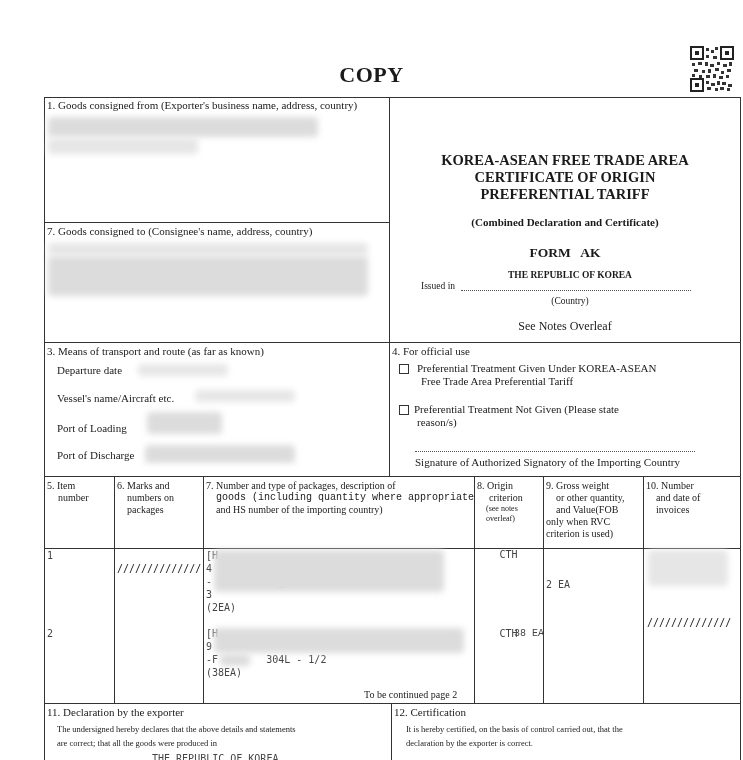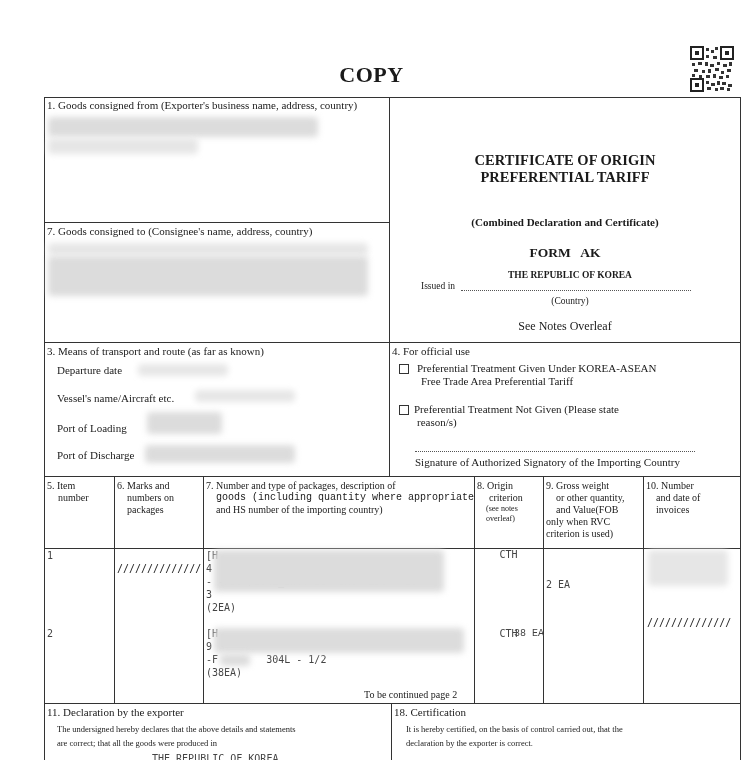--- a/index.html
+++ b/index.html
@@ -96,20 +96,21 @@
   <div class="blur l" style="left:48px; top:138px; width:150px; height:16px;"></div>
 </div>
 
 <div class="abs lbl" style="left:47px; top:225px;">7. Goods consigned to (Consignee's name, address, country)</div>
 <div>
   <div class="blur l" style="left:48px; top:243px; width:320px; height:12px;"></div>
   <div class="blur" style="left:48px; top:256px; width:320px; height:40px;"></div>
 </div>
 
 <div class="abs center bold" style="left:390px; top:152px; width:350px; font-size:14.5px; line-height:17px;">
+  <div>KOREA-ASEAN FREE TRADE AREA</div>
   <div>CERTIFICATE OF ORIGIN</div>
   <div>PREFERENTIAL TARIFF</div>
 </div>
 <div class="abs center bold" style="left:390px; top:216px; width:350px; font-size:11px;">(Combined Declaration and Certificate)</div>
 <div class="abs center bold" style="left:390px; top:245px; width:350px; font-size:13.5px; white-space:pre;">FORM   AK</div>
 <div class="abs center bold" style="left:400px; top:270px; width:340px; font-size:9.5px;">THE REPUBLIC OF KOREA</div>
 <div class="abs" style="left:421px; top:281px; font-size:9.5px;">Issued in</div>
 <div class="abs dots" style="left:461px; top:290px; width:230px;"></div>
 <div class="abs center" style="left:400px; top:296px; width:340px; font-size:9.5px;">(Country)</div>
 <div class="abs center" style="left:390px; top:319px; width:350px; font-size:12px;">See Notes Overleaf</div>
@@ -196,15 +197,15 @@
   <div class="abs mono" style="left:647px; top:617px; color:#222;">//////////////</div>
 </div>
 
 <div class="abs sm" style="left:364px; top:689px;">To be continued page 2</div>
 
 <div class="abs lbl" style="left:47px; top:706px;">11. Declaration by the exporter</div>
 <div class="abs xs" style="left:57px; top:724px; font-size:8.5px;">The undersigned hereby declares that the above details and statements</div>
 <div class="abs xs" style="left:57px; top:738px; font-size:8.5px;">are correct; that all the goods were produced in</div>
 <div class="abs mono" style="left:152px; top:753px;">THE REPUBLIC OF KOREA</div>
 
-<div class="abs lbl" style="left:394px; top:706px;">18. Certification</div>
+<div class="abs lbl" style="left:394px; top:706px;">12. Certification</div>
 <div class="abs xs" style="left:406px; top:724px; font-size:8.5px;">It is hereby certified, on the basis of control carried out, that the</div>
 <div class="abs xs" style="left:406px; top:738px; font-size:8.5px;">declaration by the exporter is correct.</div>
 
 </body></html>

